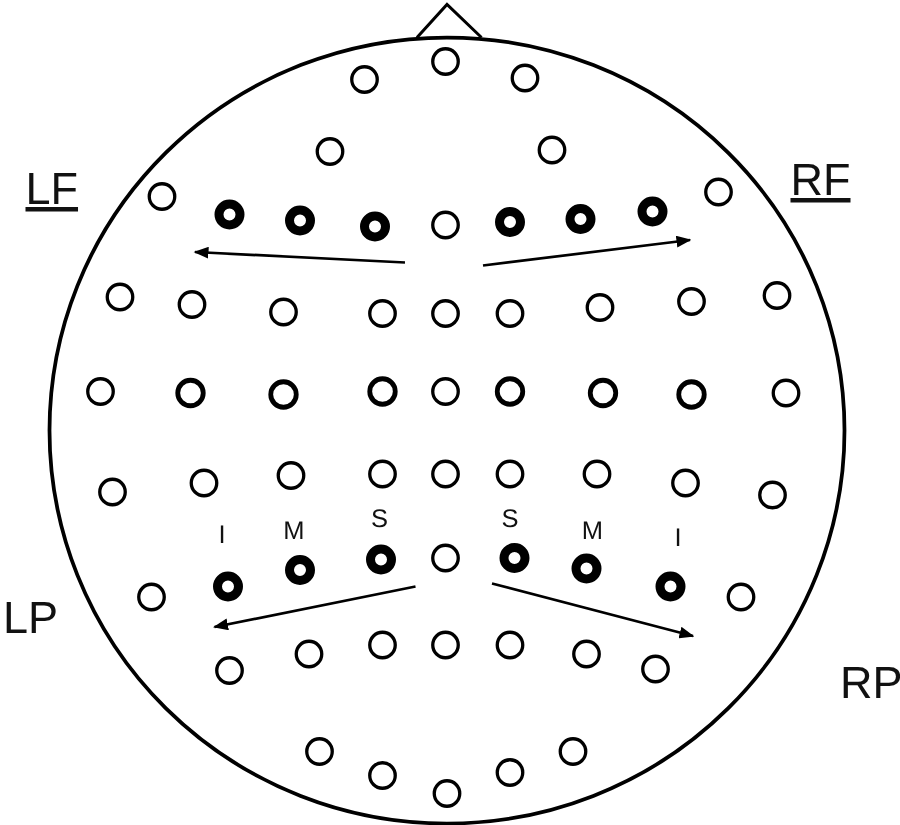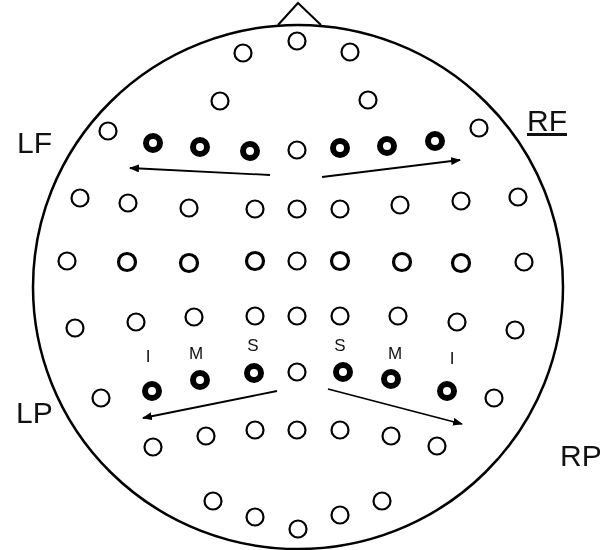--- a/index.html
+++ b/index.html
@@ -86,23 +86,23 @@
         <circle cx="437" cy="446" r="8.5" fill="#ffffff" stroke="#000" stroke-width="2.2"></circle>
         <circle cx="213" cy="501" r="8.5" fill="#ffffff" stroke="#000" stroke-width="2.2"></circle>
         <circle cx="255" cy="517" r="8.5" fill="#ffffff" stroke="#000" stroke-width="2.2"></circle>
         <circle cx="298" cy="529" r="8.5" fill="#ffffff" stroke="#000" stroke-width="2.2"></circle>
         <circle cx="340" cy="515" r="8.5" fill="#ffffff" stroke="#000" stroke-width="2.2"></circle>
         <circle cx="382" cy="501" r="8.5" fill="#ffffff" stroke="#000" stroke-width="2.2"></circle>
       </g>
   </svg>
 
   <div id="region-labels">
-    <span class="region-label" style="left: 17px; top: 128px;">LF</span>
+    <span class="region-label" style="left: 17px; top: 112px; text-decoration: underline;">LF</span>
     <span class="region-label" style="left: 527px; top: 106px; text-decoration: underline;">RF</span>
-    <span class="region-label" style="left: 16px; top: 398px;">LP</span>
+    <span class="region-label" style="left: 2px; top: 398px;">LP</span>
     <span class="region-label" style="left: 560px; top: 405px; margin-top: 36px;">RP</span>
   </div>
 
   <div id="site-labels">
     <span class="site-label" style="left: 148px; top: 348px;">I</span>
     <span class="site-label" style="left: 196px; top: 345px;">M</span>
     <span class="site-label" style="left: 253px; top: 337px;">S</span>
     <span class="site-label" style="left: 340px; top: 337px;">S</span>
     <span class="site-label" style="left: 395px; top: 345px;">M</span>
     <span class="site-label" style="left: 452px; top: 350px;">I</span>

